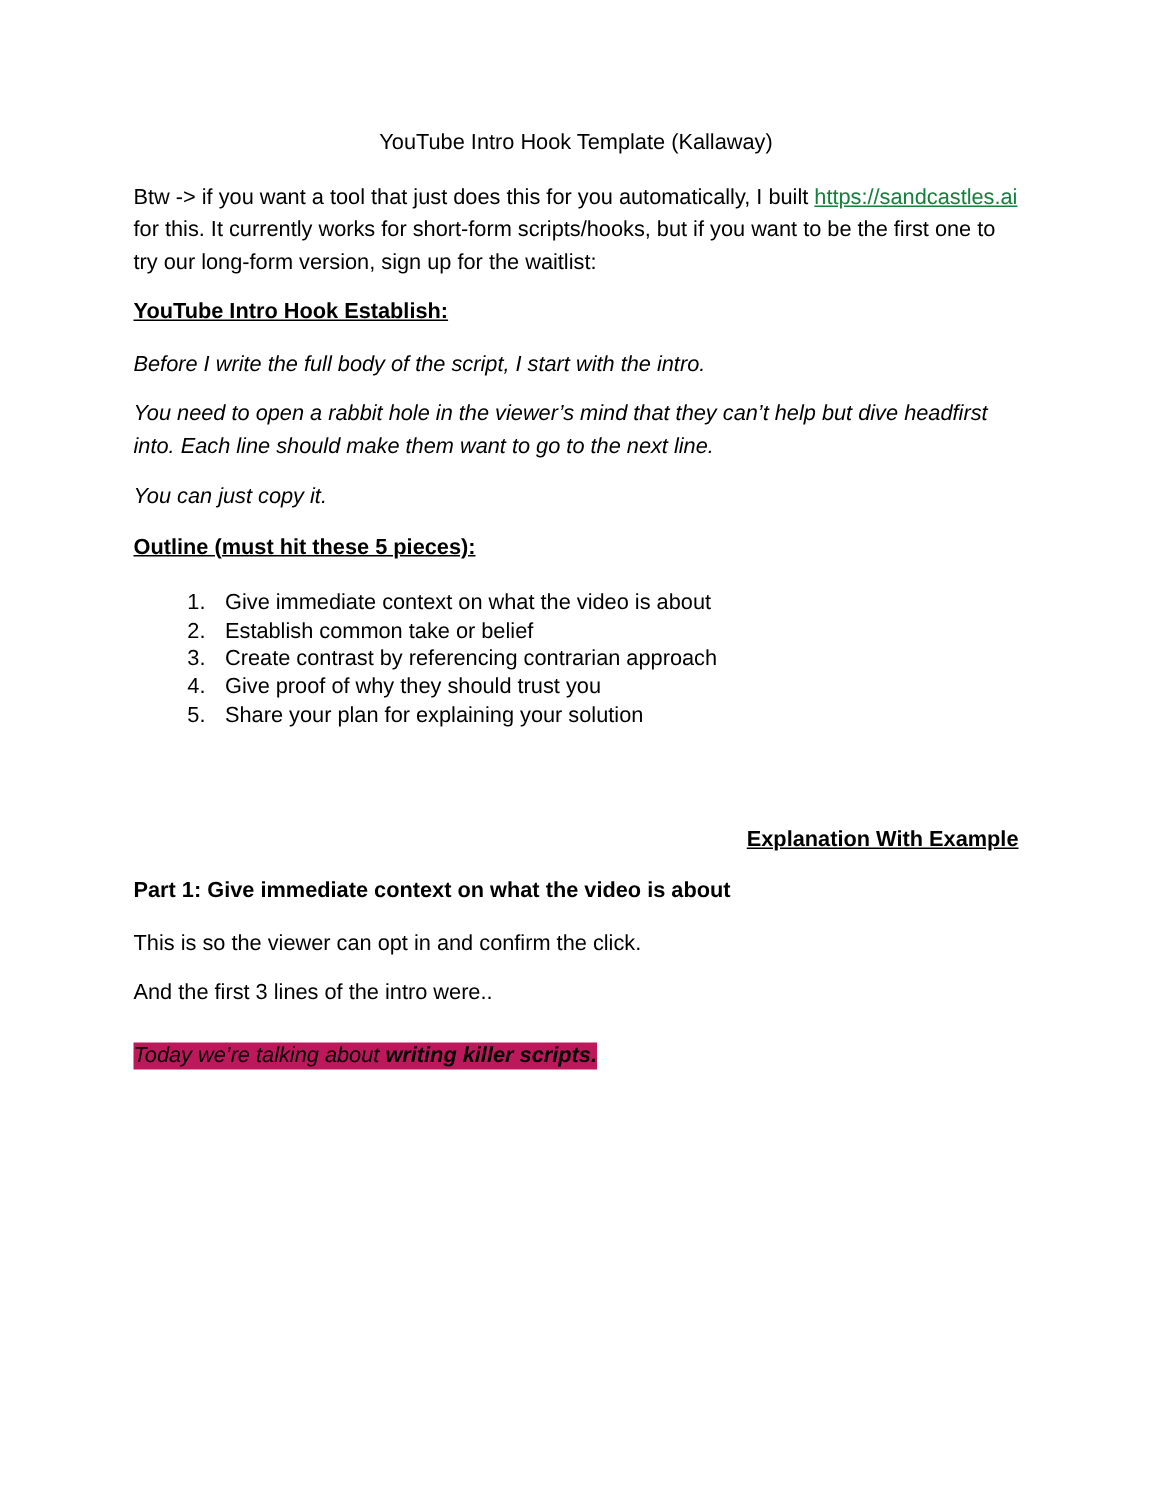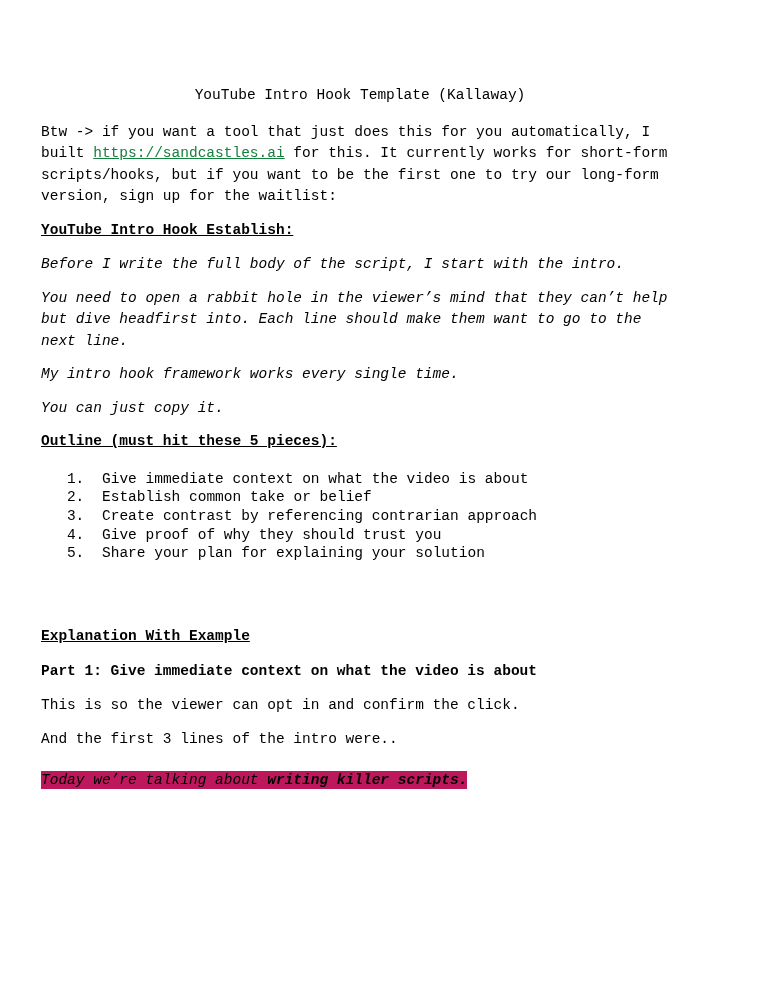--- a/index.html
+++ b/index.html
@@ -6,41 +6,41 @@
     margin: 0;
     padding: 0;
     background: #ffffff;
   }
   .page {
     position: relative;
     width: 768px;
     height: 994px;
     box-sizing: border-box;
     background: #ffffff;
-    font-family: Liberation Mono, monospace;
+    font-family: Liberation Sans, sans-serif;
     font-size: 14.5px;
     line-height: 21.5px;
     color: #000000;
-    padding: 85px 89px 0 41px;
+    padding: 85px 89px 0 89px;
     overflow: hidden;
   }
   .doc-title {
     text-align: center;
     margin: 0 0 15px 0;
     font-weight: normal;
     font-size: 14.5px;
   }
   p { margin: 0 0 12px 0; }
   .heading {
     font-weight: bold;
     text-decoration: underline;
     margin: 0 0 13px 0;
   }
   .outline-heading { }
-  .explanation-heading { margin-top: 63px; }
+  .explanation-heading { margin-top: 63px; text-align: right; }
   .part-heading {
     font-weight: bold;
     margin: 0 0 13px 0;
   }
   .italic { font-style: italic; }
   a.doc-link {
     text-decoration: underline;
     cursor: pointer;
   }
   ol.outline-list {
@@ -64,21 +64,20 @@
 <div class="page">
 
   <h1 class="doc-title">YouTube Intro Hook Template (Kallaway)</h1>
 
   <p><span>Btw -&gt; if you want a tool that just does this for you automatically, I built </span><a class="doc-link" style="color: #15803d;">https://sandcastles.ai</a><span> for this. It currently works for short-form scripts/hooks, but if you want to be the first one to try our long-form version, sign up for the waitlist:</span></p>
 
   <p class="heading">YouTube Intro Hook Establish:</p>
 
   <p class="italic">Before I write the full body of the script, I start with the intro.</p>
   <p class="italic">You need to open a rabbit hole in the viewer’s mind that they can’t help but dive headfirst into. Each line should make them want to go to the next line.</p>
-  <p class="italic">My intro hook framework works every single time.</p>
   <p class="italic">You can just copy it.</p>
 
   <p class="heading outline-heading">Outline (must hit these 5 pieces):</p>
 
   <ol class="outline-list">
     <li>Give immediate context on what the video is about</li>
     <li>Establish common take or belief</li>
     <li>Create contrast by referencing contrarian approach</li>
     <li>Give proof of why they should trust you</li>
     <li>Share your plan for explaining your solution</li>

